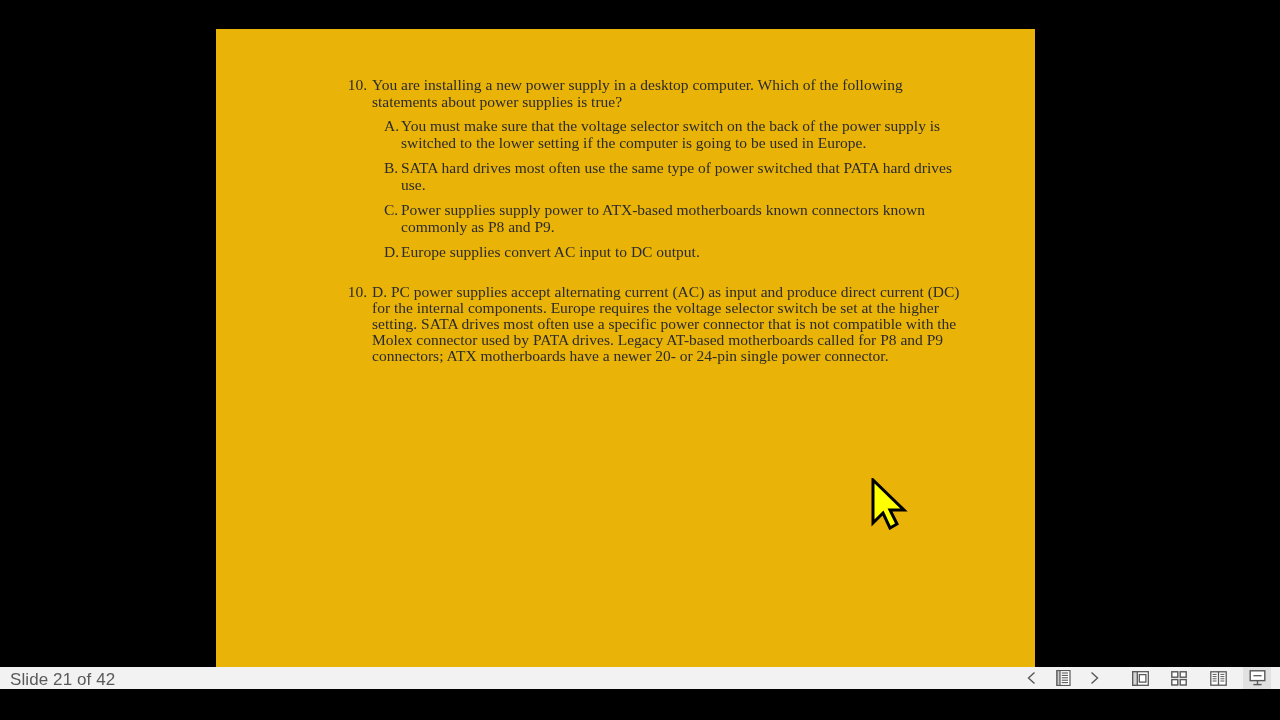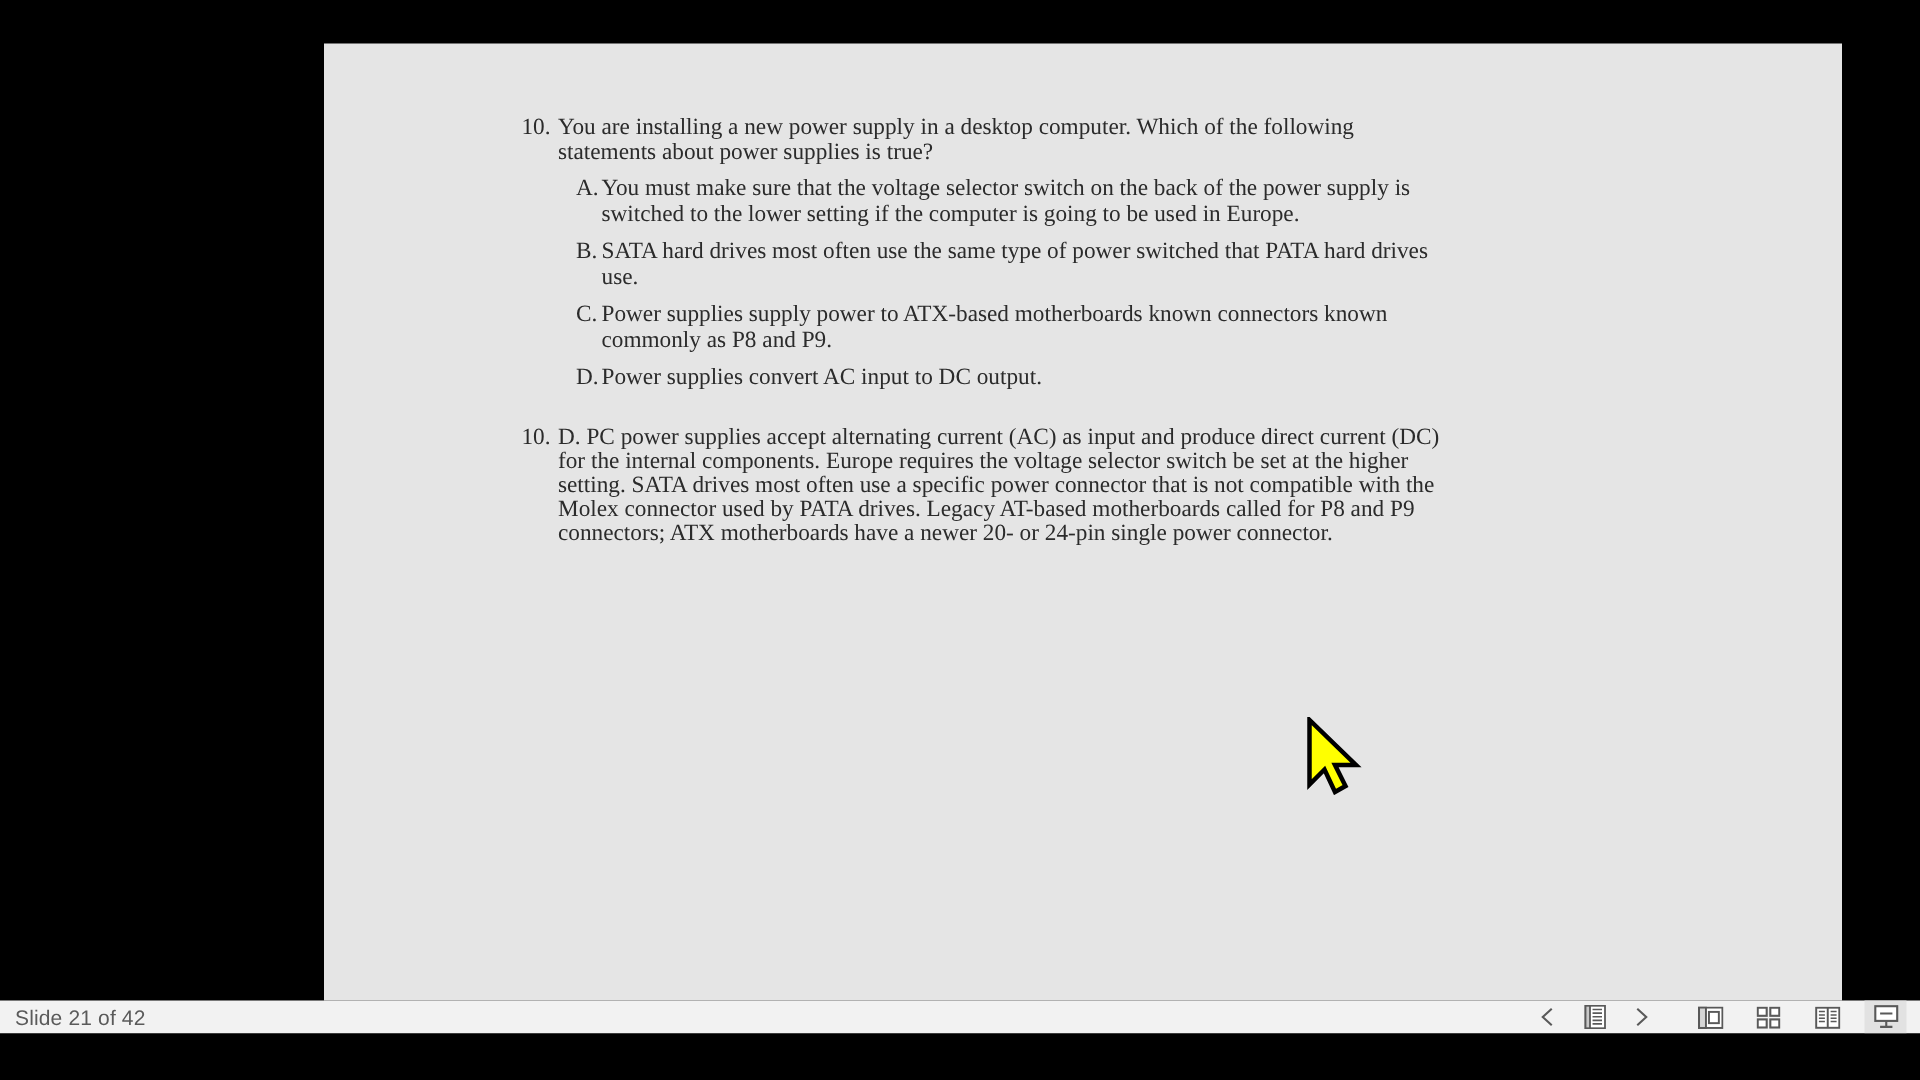--- a/index.html
+++ b/index.html
@@ -22,23 +22,23 @@
     width: 1280px;
     height: 720px;
     background: #000000;
   }
 
   
   #slide {
     position: absolute;
     left: 216px;
     top: 29px;
-    width: 1012px;
+    width: 819px;
     height: 638px;
-    background: #e5e5e5;
+    background: #eab308;
     overflow: hidden;
   }
 
   #slide-body {
     position: absolute;
     left: 130px;
     top: 48px;
     width: 614px;
   }
 
@@ -126,21 +126,21 @@
     top: 667px;
     width: 1280px;
     height: 22px;
     background: #f2f2f2;
   }
   #slide-counter {
     position: absolute;
     left: 10px;
     top: 670px;
     font-family: "Liberation Sans", sans-serif;
-    font-size: 14px;
+    font-size: 17px;
     color: #5a5a5a;
     letter-spacing: 0.1px;
     white-space: nowrap;
   }
 
   #bottom-black {
     position: absolute;
     left: 0;
     top: 689px;
     width: 1280px;
@@ -198,21 +198,21 @@
           <div class="option-row">
             <span class="option-letter">B.</span>
             <span class="option-text">SATA hard drives most often use the same type of power switched that PATA hard drives use.</span>
           </div>
           <div class="option-row">
             <span class="option-letter">C.</span>
             <span class="option-text">Power supplies supply power to ATX-based motherboards known connectors known commonly as P8 and P9.</span>
           </div>
           <div class="option-row">
             <span class="option-letter">D.</span>
-            <span class="option-text">Power supplies convert AC input to DC output.</span>
+            <span class="option-text">Europe supplies convert AC input to DC output.</span>
           </div>
         </div>
       </div>
 
       <div class="answer-block">
         <span class="answer-num">10.</span>
         <span class="answer-text">D. PC power supplies accept alternating current (AC) as input and produce direct current (DC) for the internal components. Europe requires the voltage selector switch be set at the higher setting. SATA drives most often use a specific power connector that is not compatible with the Molex connector used by PATA drives. Legacy AT-based motherboards called for P8 and P9 connectors; ATX motherboards have a newer 20- or 24-pin single power connector.</span>
       </div>
 
     </div>

